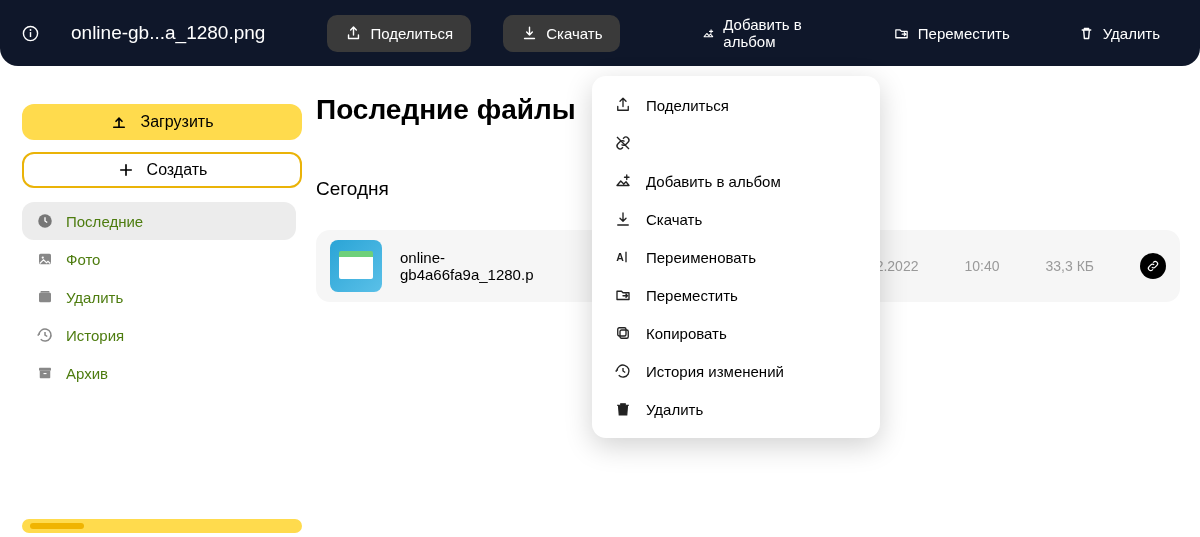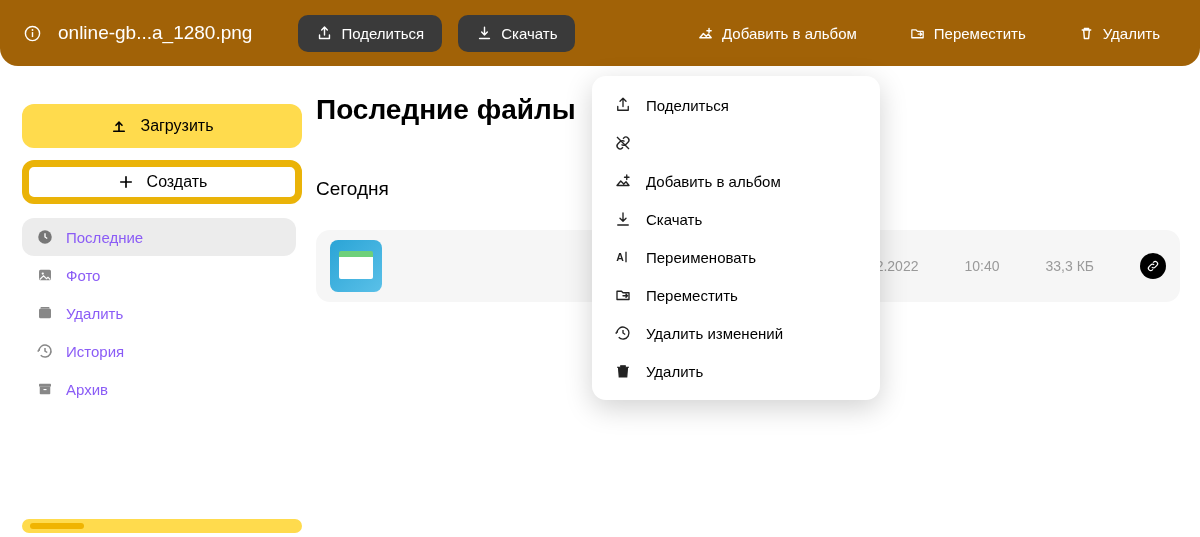--- a/index.html
+++ b/index.html
@@ -1,37 +1,37 @@
 <!DOCTYPE html>
 <html><head>
 <meta charset="utf-8">
 <style>
   * { margin: 0; padding: 0; box-sizing: border-box; font-family: -apple-system, BlinkMacSystemFont, "Segoe UI", Arial, sans-serif; }
   body { width: 1200px; height: 537px; background: #fff; overflow: hidden; position: relative; }
 
   
-  .topbar { background: #a16207; height: 66px; display:flex; align-items:center; padding: 0 22px; gap: 16px; border-radius: 0 0 18px 18px; color:#fff; }
+  .topbar { background: #0f172a; height: 66px; display:flex; align-items:center; padding: 0 22px; gap: 32px; border-radius: 0 0 18px 18px; color:#fff; }
   .topbar .info-icon { width:20px; height:20px; display:flex; align-items:center; justify-content:center; }
   .topbar .filename { font-size: 19px; font-weight:500; flex: 0 0 auto; margin-right: 30px; }
   .topbar .btn { display:flex; align-items:center; gap:8px; padding: 10px 18px; border-radius: 10px; font-size:15px; font-weight:500; cursor:pointer; }
   .topbar .btn-gray { background:#3a3a3a; color:#fff; }
   .topbar .spacer { flex:1; }
   .topbar .btn-ghost { background:transparent; color:#fff; }
   .topbar svg { width:17px; height:17px; }
 
   
   .main { display:flex; height: calc(537px - 66px); padding-top: 20px; }
 
   
   .sidebar { width: 310px; padding: 18px 14px 0 22px; position:relative; }
-  .sidebar .big-btn { display:flex; align-items:center; justify-content:center; gap:12px; width:280px; height:44px; border-radius:12px; font-size:16px; font-weight:500; cursor:pointer; margin-bottom:12px; }
+  .sidebar .big-btn { display:flex; align-items:center; justify-content:center; gap:12px; width:280px; height:36px; border-radius:12px; font-size:16px; font-weight:500; cursor:pointer; margin-bottom:12px; }
   .sidebar .upload { background:#ffdb4d; }
-  .sidebar .create { background:#fff; border:7px solid #eab308; }
+  .sidebar .create { background:#fff; border:2px solid #eab308; }
   .sidebar .nav { margin-top: 14px; }
-  .sidebar .nav-item { display:flex; align-items:center; gap:12px; padding: 10px 14px; border-radius: 12px; font-size:15px; color:#8b5cf6; cursor:pointer; }
+  .sidebar .nav-item { display:flex; align-items:center; gap:12px; padding: 10px 14px; border-radius: 12px; font-size:15px; color:#4d7c0f; cursor:pointer; }
   .sidebar .nav-item.active { background:#ececec; }
   .sidebar .nav-item svg { width:18px; height:18px; fill:#888; }
   .sidebar .nav-item.active svg { fill:#777; }
   .sidebar .storage-bar { position:absolute; bottom:4px; left:22px; width:280px; height:14px; background:#ffdb4d; border-radius:8px; }
   .sidebar .storage-bar::after{ content:""; position:absolute; left:8px; top:4px; width:54px; height:6px; background:#f0b400; border-radius:4px; }
 
   
   .content { flex:1; padding: 8px 20px 0 6px; position:relative; }
   .content h1 { font-size: 28px; font-weight:700; margin-bottom: 52px; }
   .content h2 { font-size: 19px; font-weight:400; margin-bottom: 30px; }
@@ -160,20 +160,21 @@
 
     <div class="storage-bar"></div>
   </div>
 
   <div class="content">
     <h1>Последние файлы</h1>
     <h2>Сегодня</h2>
 
     <div class="file-row">
       <div class="thumb"></div>
+      <div class="fname">online-gb4a66fa9a_1280.p</div>
       <div class="gap"></div>
       <div class="meta">14.12.2022</div>
       <div class="meta">10:40</div>
       <div class="meta">33,3 КБ</div>
       <div class="link-badge">
         <svg viewBox="0 0 24 24">
             <path d="M10 14a4 4 0 0 0 5.7 0l3-3a4 4 0 0 0-5.7-5.7l-1 1M14 10a4 4 0 0 0-5.7 0l-3 3a4 4 0 0 0 5.7 5.7l1-1" stroke="#fff" stroke-width="2" fill="none"></path>
           </svg>
       </div>
     </div>
@@ -212,24 +213,31 @@
     <span>Переименовать</span>
   </div>
   <div class="ctx-item">
     <svg class="icon" viewBox="0 0 24 24">
         <path d="M4 7h6l2 2h8v9H4zM12 13h6m0 0l-2-2m2 2l-2 2" stroke-linecap="round" stroke-linejoin="round"></path>
       </svg>
     <span>Переместить</span>
   </div>
   <div class="ctx-item">
     <svg class="icon" viewBox="0 0 24 24">
+        <rect x="8" y="8" width="11" height="11" rx="2"></rect>
+        <rect x="5" y="5" width="11" height="11" rx="2"></rect>
+      </svg>
+    <span>Копировать</span>
+  </div>
+  <div class="ctx-item">
+    <svg class="icon" viewBox="0 0 24 24">
         <path d="M4 12a8 8 0 1 1 2.3 5.7M4 12H2m2 0V9"></path>
         <path d="M12 8v4l3 2"></path>
       </svg>
-    <span>Удалить изменений</span>
+    <span>История изменений</span>
   </div>
   <div class="ctx-item">
     <svg class="icon-fill" viewBox="0 0 24 24">
         <path d="M6 7h12l-1 13H7zM9 7V5h6v2M4 7h16" stroke="#222" stroke-width="1.6" fill="#222"></path>
       </svg>
     <span>Удалить</span>
   </div>
 </div>
 
 </body></html>

